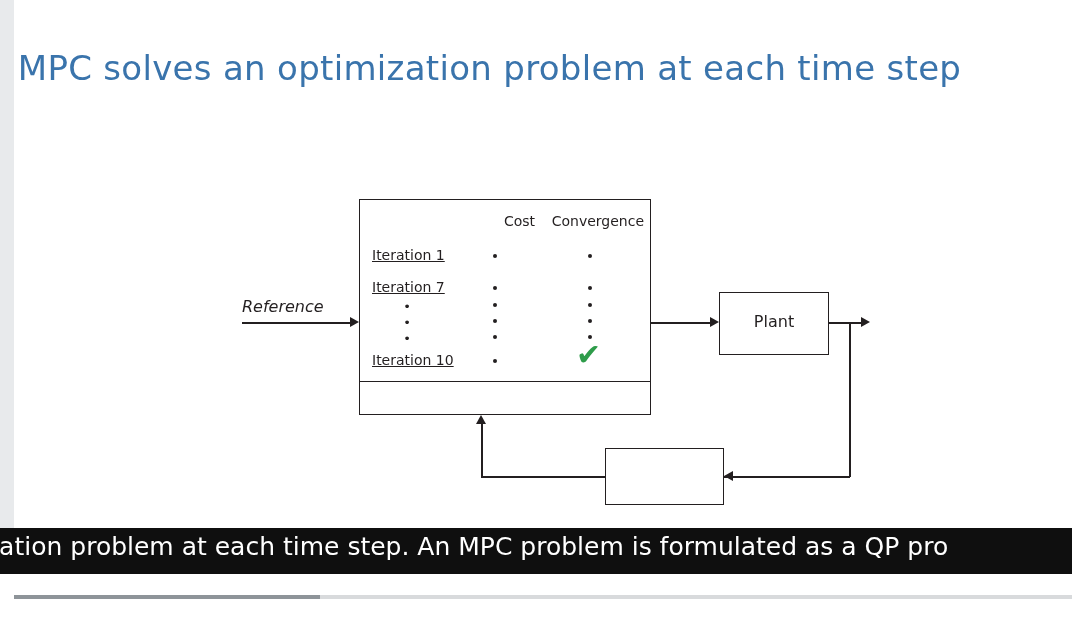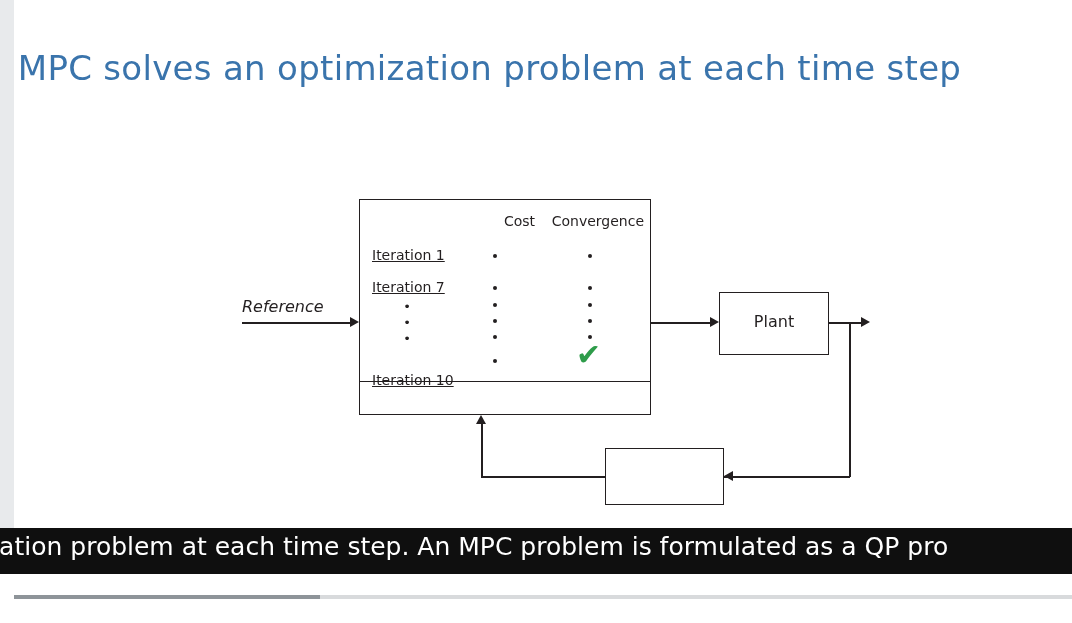--- a/index.html
+++ b/index.html
@@ -80,21 +80,21 @@
     position: absolute;
     left: 372px;
     font-family: "DejaVu Sans", sans-serif;
     font-size: 14px;
     color: #231f20;
     white-space: nowrap;
     text-decoration: underline;
   }
   .iter-1  { top: 247px; }
   .iter-2  { top: 279px; }
-  .iter-10 { top: 352px; margin-top: 20px; }
+  .iter-10 { top: 352px; }
 
   .vdots {
     position: absolute;
     left: 372px;
     width: 70px;
     font-family: "DejaVu Sans", sans-serif;
     font-size: 13px;
     line-height: 13px;
     color: #231f20;
     text-align: center;

